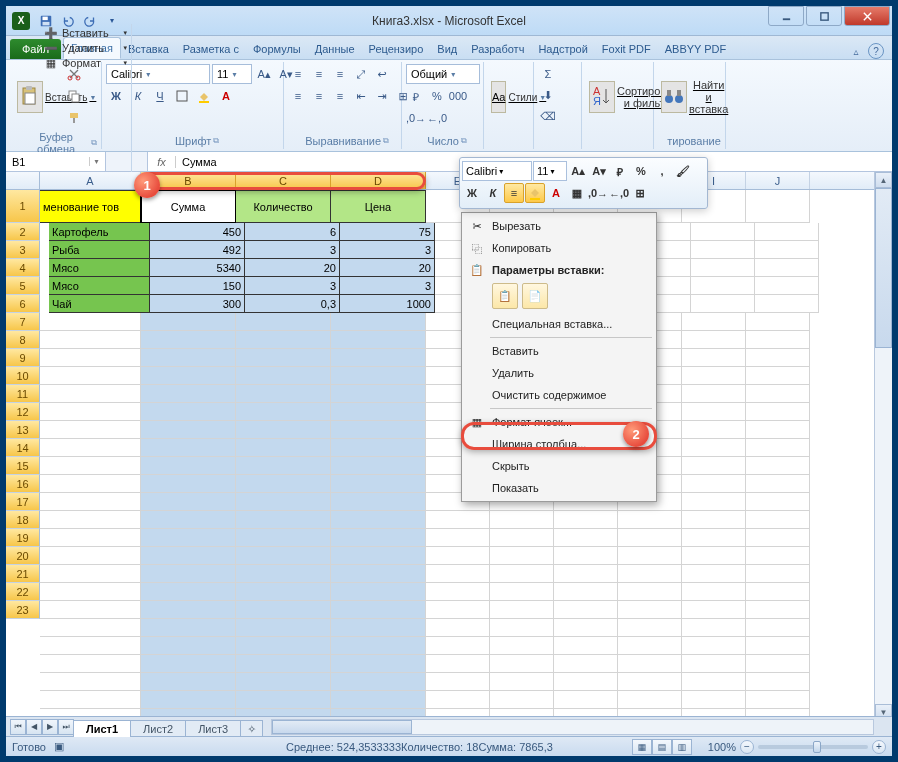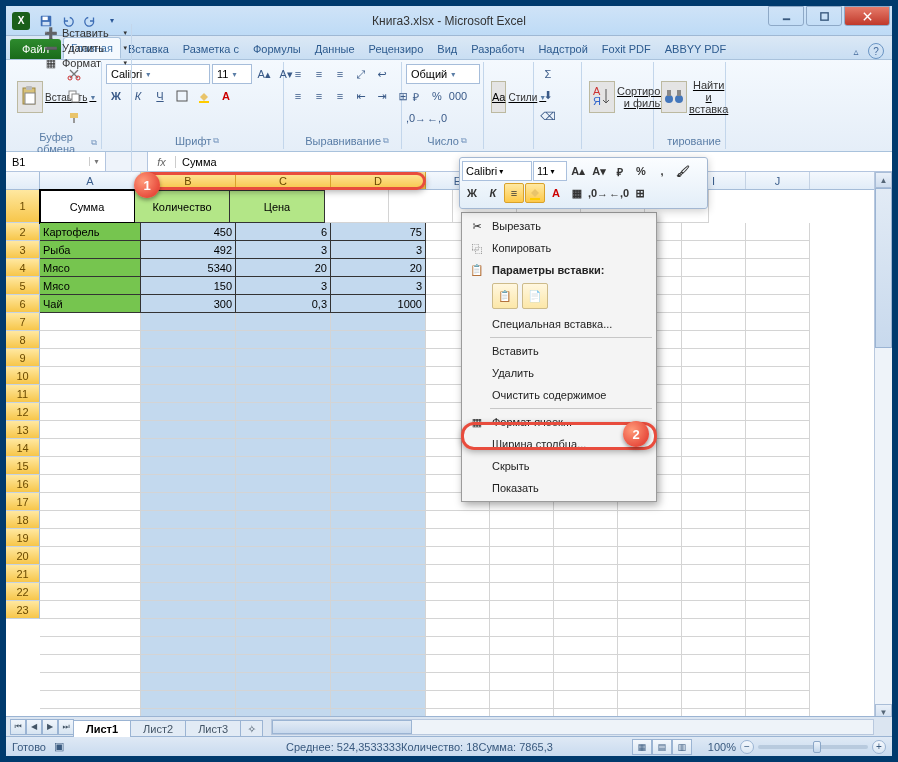--- a/index.html
+++ b/index.html
@@ -86,21 +86,21 @@
 .cell{border-right:1px solid #d4d4d4;border-bottom:1px solid #d4d4d4;padding:0 3px;display:flex;align-items:center;font-size:11px;}
 .cell.r{justify-content:flex-end;}
 .cell.c{justify-content:center;}
 .cA{width:101px;} .cB{width:95px;} .cC{width:95px;} .cD{width:95px;} .crest{width:64px;}
 
 .cell-row-g.hdr .cell{height:33px;}
 .cell-row-g.hdr{height:33px;}
 .rh.hdr{height:33px;}
 .colA-hdr{background:#ffff00;font-weight:normal;}
 .hdr-green{background:#b3e687;font-weight:normal;text-align:center;}
-.datA{background:#76c54f;}
+.datA{background:#76c54f;margin-left:9px;}
 .sel-cells{background:#c3d9ee;}
 .tbl-border{border-right:1px solid #333!important;border-bottom:1px solid #333!important;}
 .tbl-border-top{border-top:1px solid #333;}
 .active-cell{outline:2px solid #000;outline-offset:-1px;background:#fff!important;}
 
 
 .col-sel-highlight{position:absolute;top:0;left:135px;width:285px;height:18px;border:3px solid #e84c3d;border-radius:10px;z-index:30;pointer-events:none;box-shadow:0 2px 6px rgba(0,0,0,0.3);}
 .marker-1{position:absolute;top:0;left:128px;width:26px;height:26px;background:radial-gradient(circle at 35% 35%, #ff9b7a, #e84c3d 70%);border-radius:50%;z-index:35;display:flex;align-items:center;justify-content:center;color:#fff;font-weight:bold;font-size:13px;box-shadow:0 2px 4px rgba(0,0,0,0.4);}
 
 
@@ -512,20 +512,21 @@
       <div class="rh sel">19</div>
       <div class="rh sel">20</div>
       <div class="rh sel">21</div>
       <div class="rh sel">22</div>
       <div class="rh sel">23</div>
     </div>
 
     <div class="cells">
 
       <div class="cell-row-g hdr">
+        <div class="cell cA colA-hdr tbl-border tbl-border-top">менование тов</div>
         <div class="cell cB hdr-green c tbl-border tbl-border-top active-cell">Сумма</div>
         <div class="cell cC hdr-green c tbl-border tbl-border-top sel-cells" style="background:#b3e687;">Количество</div>
         <div class="cell cD hdr-green c tbl-border tbl-border-top sel-cells" style="background:#b3e687;">Цена</div>
         <div class="cell crest"></div>
           <div class="cell crest"></div>
           <div class="cell crest"></div>
           <div class="cell crest"></div>
           <div class="cell crest"></div>
           <div class="cell crest"></div>
       </div>

